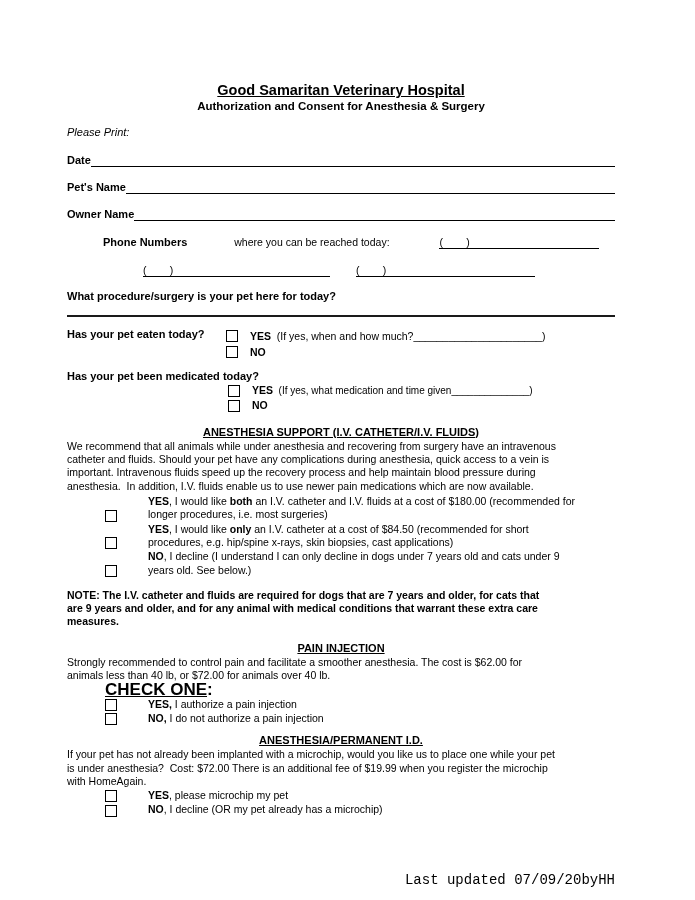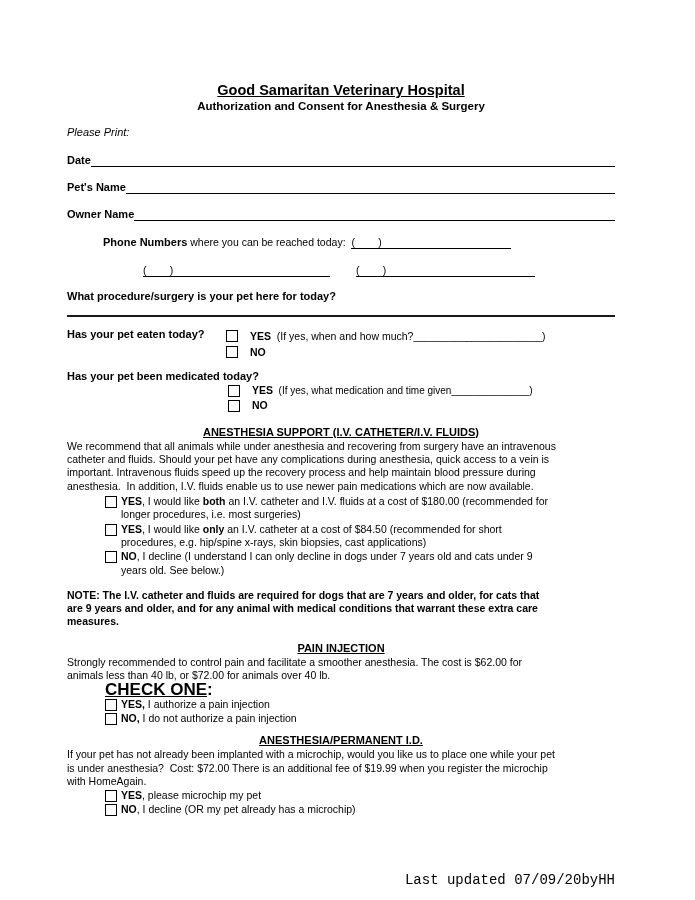--- a/index.html
+++ b/index.html
@@ -19,35 +19,35 @@
   .u{text-decoration:underline;}
   .sm{font-size:10px;}
   .pre{white-space:pre;}
   .title{font-size:14.5px;font-weight:bold;text-decoration:underline;line-height:17px;text-align:center;}
   .subtitle{font-size:11.5px;font-weight:bold;line-height:14px;text-align:center;}
   .please{margin-top:13px;font-style:italic;font-size:11px;}
   .frow{display:flex;align-items:flex-end;margin-top:13px;height:14px;}
   .frow.first{margin-top:14px;}
   .flabel{font-weight:bold;font-size:11px;white-space:pre;}
   .fill-line{flex:1;border-bottom:1.2px solid #000;height:13px;}
-  .phone1{margin-top:14px;margin-left:36px;display:flex;align-items:flex-end;height:14px;}
+  .phone1{margin-top:14px;margin-left:36px;display:flex;align-items:flex-end;height:14px;gap:44px;}
   .phone2{margin-top:13px;margin-left:76px;display:flex;align-items:flex-end;height:15px;}
   .blank{display:inline-block;border-bottom:1.2px solid #000;white-space:pre;height:13px;box-sizing:border-box;}
   .proc-q{margin-top:13px;font-weight:bold;font-size:11px;}
   .thick-line{margin-top:11px;border-top:2px solid #1a1a1a;height:0;}
   .q-row{margin-top:11px;display:flex;}
   .q{font-weight:bold;font-size:11px;width:159px;flex:none;}
   .q-solo{margin-top:10px;font-weight:bold;font-size:11px;}
   .opts-inline .opt0{display:flex;gap:12px;line-height:16px;}
   .opts-med{margin-left:161px;}
   .opts-med .opt0{display:flex;gap:12px;line-height:15px;}
   .cb{width:10px;height:10px;border:1.4px solid #000;flex:none;margin-top:2px;background:#fff;}
   .sec-head{margin-top:12px;text-align:center;font-weight:bold;font-size:11px;text-decoration:underline;line-height:15px;}
   .para{white-space:pre;}
-  .opt{display:flex;gap:4px;margin-left:38px;margin-top:1px;}
+  .opt{display:flex;gap:31px;margin-left:38px;margin-top:1px;align-items:flex-end;}
   .opt .cb{margin-top:1px;}
   .opt-label{white-space:pre;}
   .note{margin-top:12px;font-weight:bold;white-space:pre;}
   .check-one{margin-left:38px;margin-top:1px;font-size:17px;}
   .footer{position:absolute;top:874px;right:80px;font-family:Liberation Mono, monospace;font-size:14px;}
 </style>
 </head>
 <body>
 
 <div class="page">

